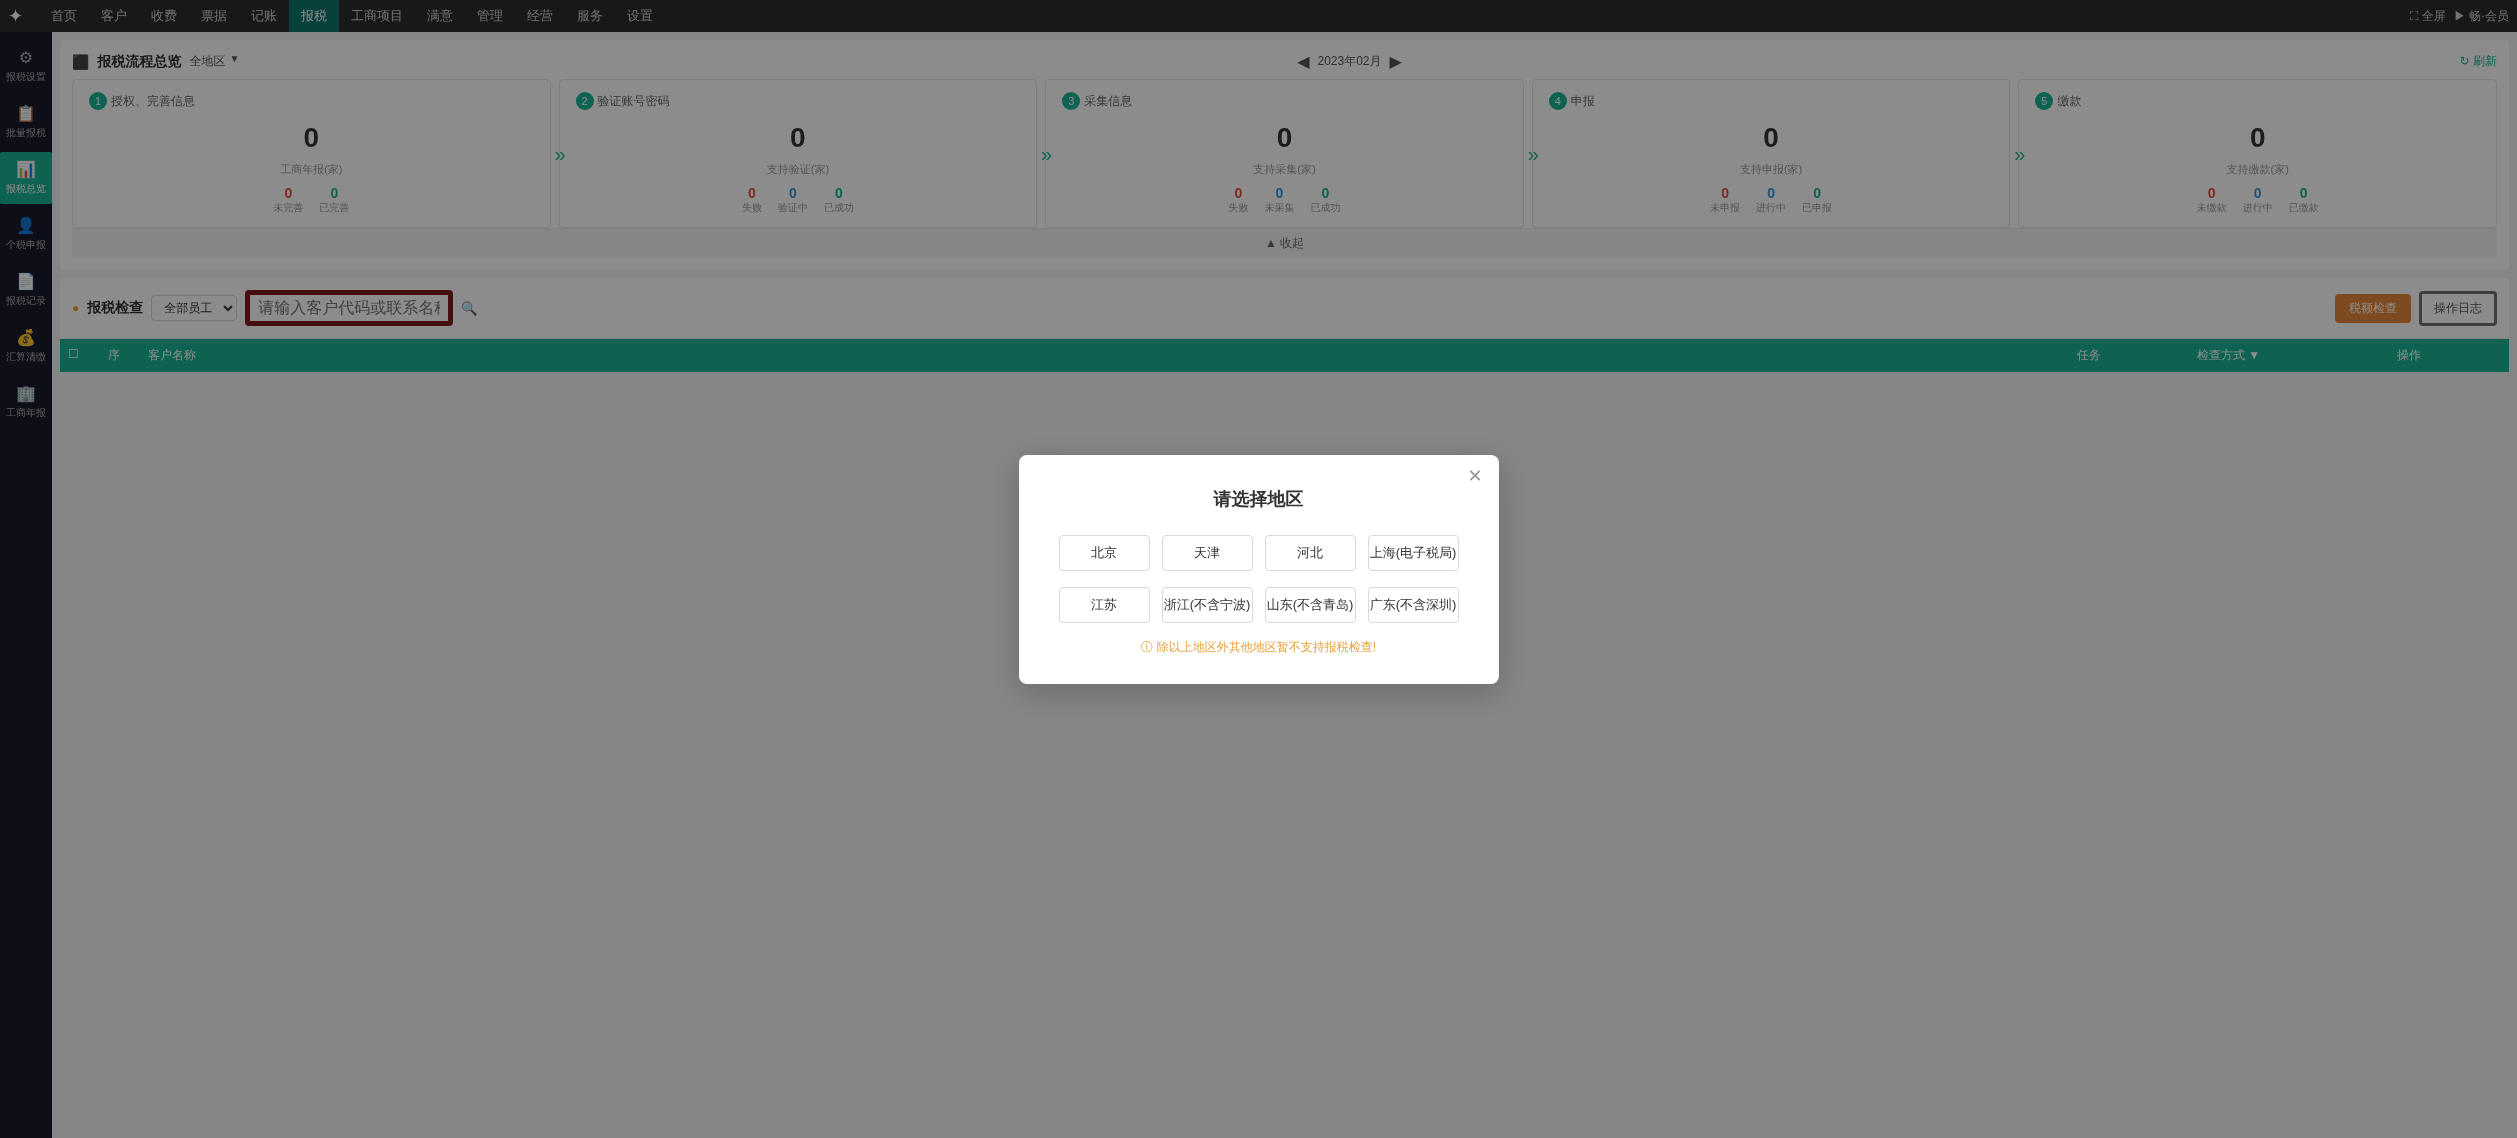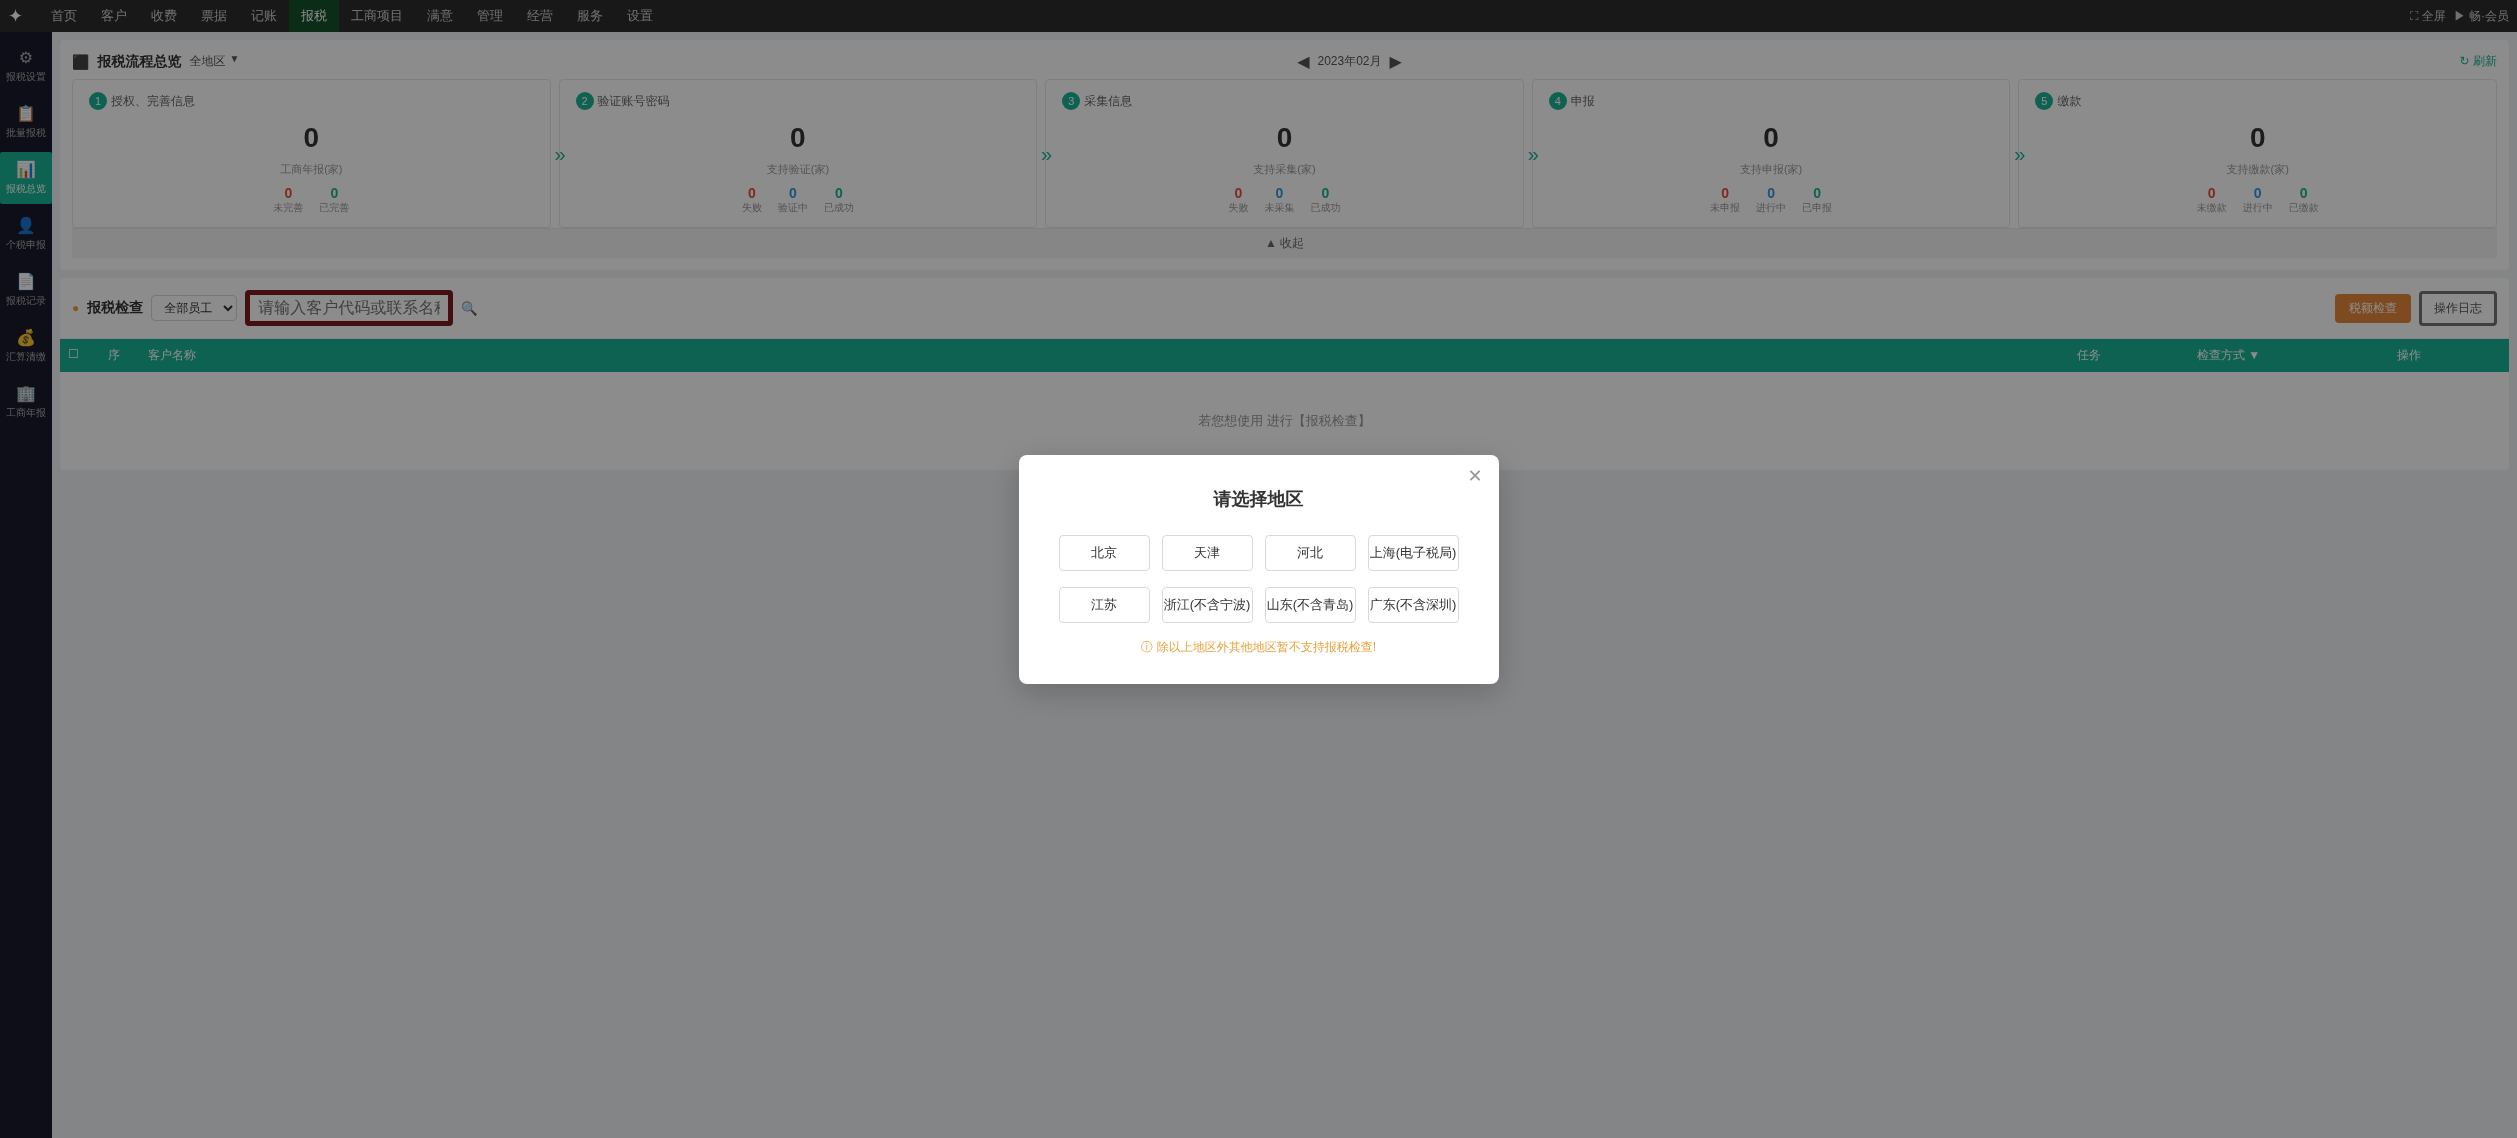--- a/index.html
+++ b/index.html
@@ -6,21 +6,21 @@
     body { font-family: 'Microsoft YaHei', 'PingFang SC', sans-serif; font-size: 12px; background: #f0f2f5; overflow: hidden; }
 
     
     .top-nav {
       display: flex; align-items: center;
       background: #2d2d2d; height: 32px; padding: 0 8px;
       color: #ccc; font-size: 13px;
     }
     .top-nav .logo { color: #fff; font-size: 18px; margin-right: 16px; }
     .top-nav .nav-item { padding: 0 12px; height: 32px; line-height: 32px; cursor: pointer; color: #ccc; }
-    .top-nav .nav-item.active { background: #14532d; color: #fff; }
+    .top-nav .nav-item.active { background: #0f766e; color: #fff; }
     .top-nav .nav-right { margin-left: auto; display: flex; align-items: flex-start; gap: 8px; font-size: 12px; color: #ccc; }
     .top-nav .nav-right span { cursor: pointer; }
 
     
     .layout { display: flex; height: calc(100vh - 32px); }
     .sidebar {
       width: 52px; background: #1a1a2e; display: flex; flex-direction: column; align-items: center;
       padding-top: 8px; gap: 4px;
     }
     .sidebar-item {
@@ -344,21 +344,20 @@
         <button class="log-btn">操作日志</button>
       </div>
       <div class="table-header">
         <div>☐</div>
         <div>序</div>
         <div>客户名称</div>
         <div>任务</div>
         <div>检查方式 ▼</div>
         <div>操作</div>
       </div>
-      <div class="table-empty">若您想使用 进行【报税检查】</div>
     </div>
   </div>
 </div>
 
 <div class="modal-overlay">
   <div class="modal">
     <button class="modal-close">✕</button>
     <div class="modal-title">请选择地区</div>
 
     <div class="region-grid">

